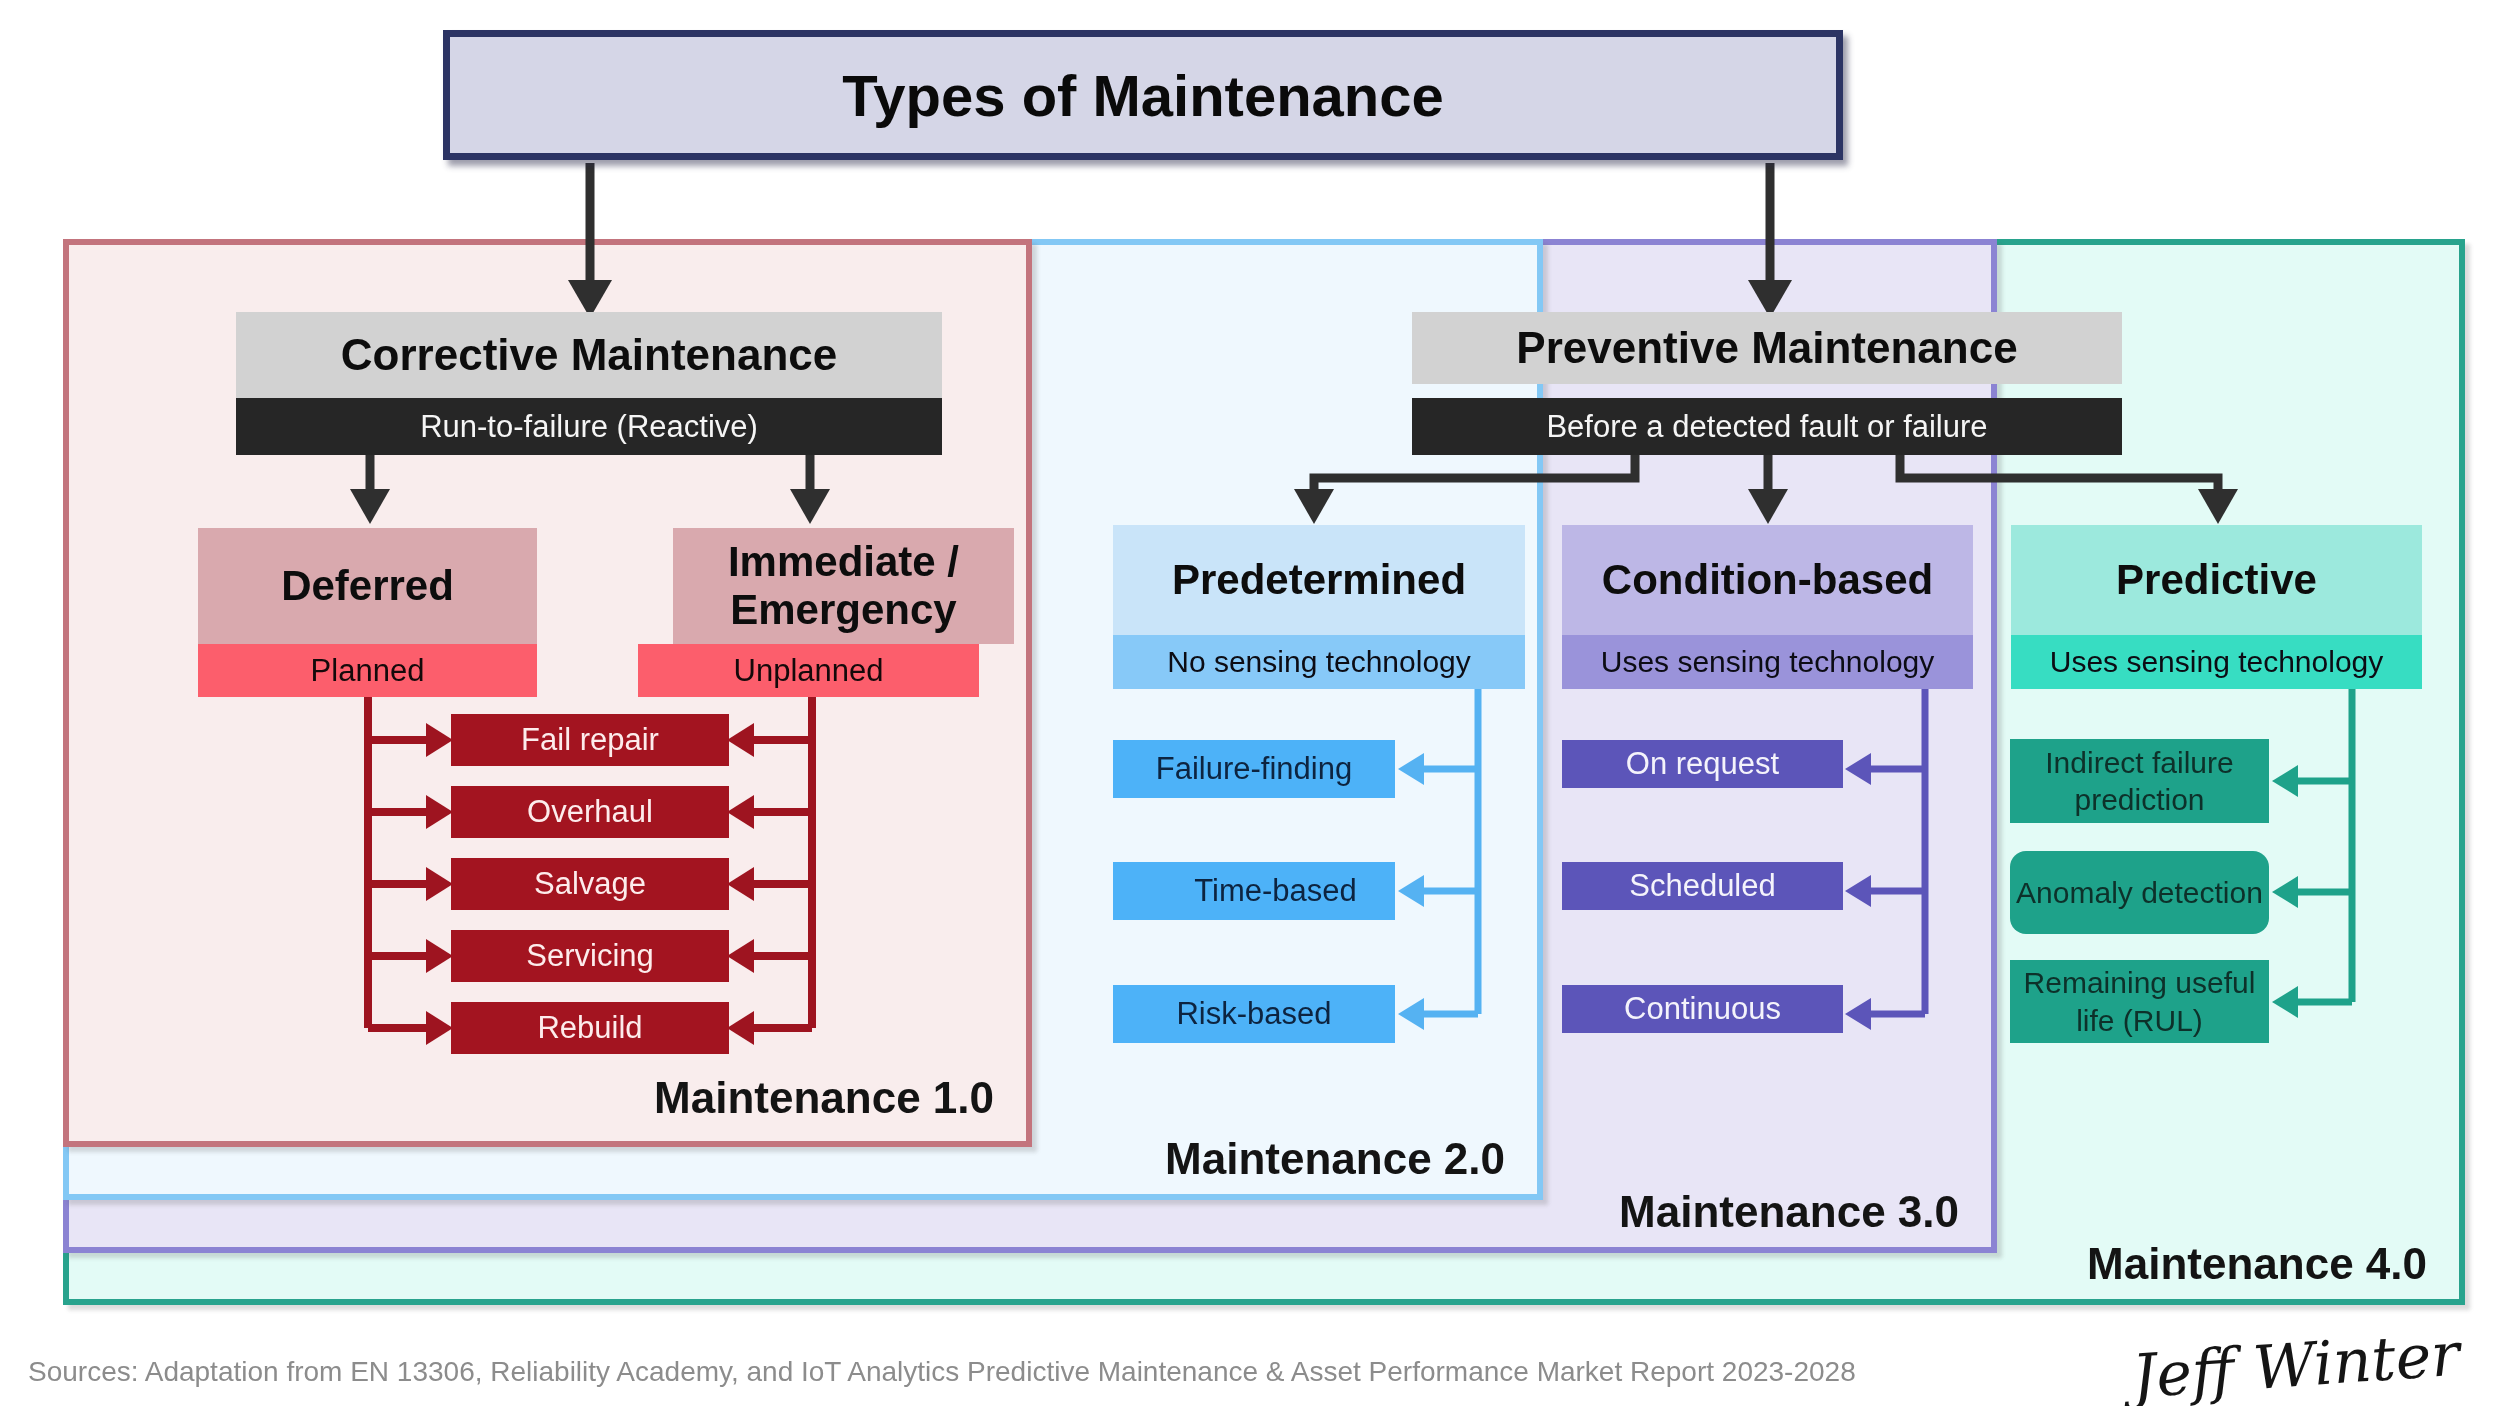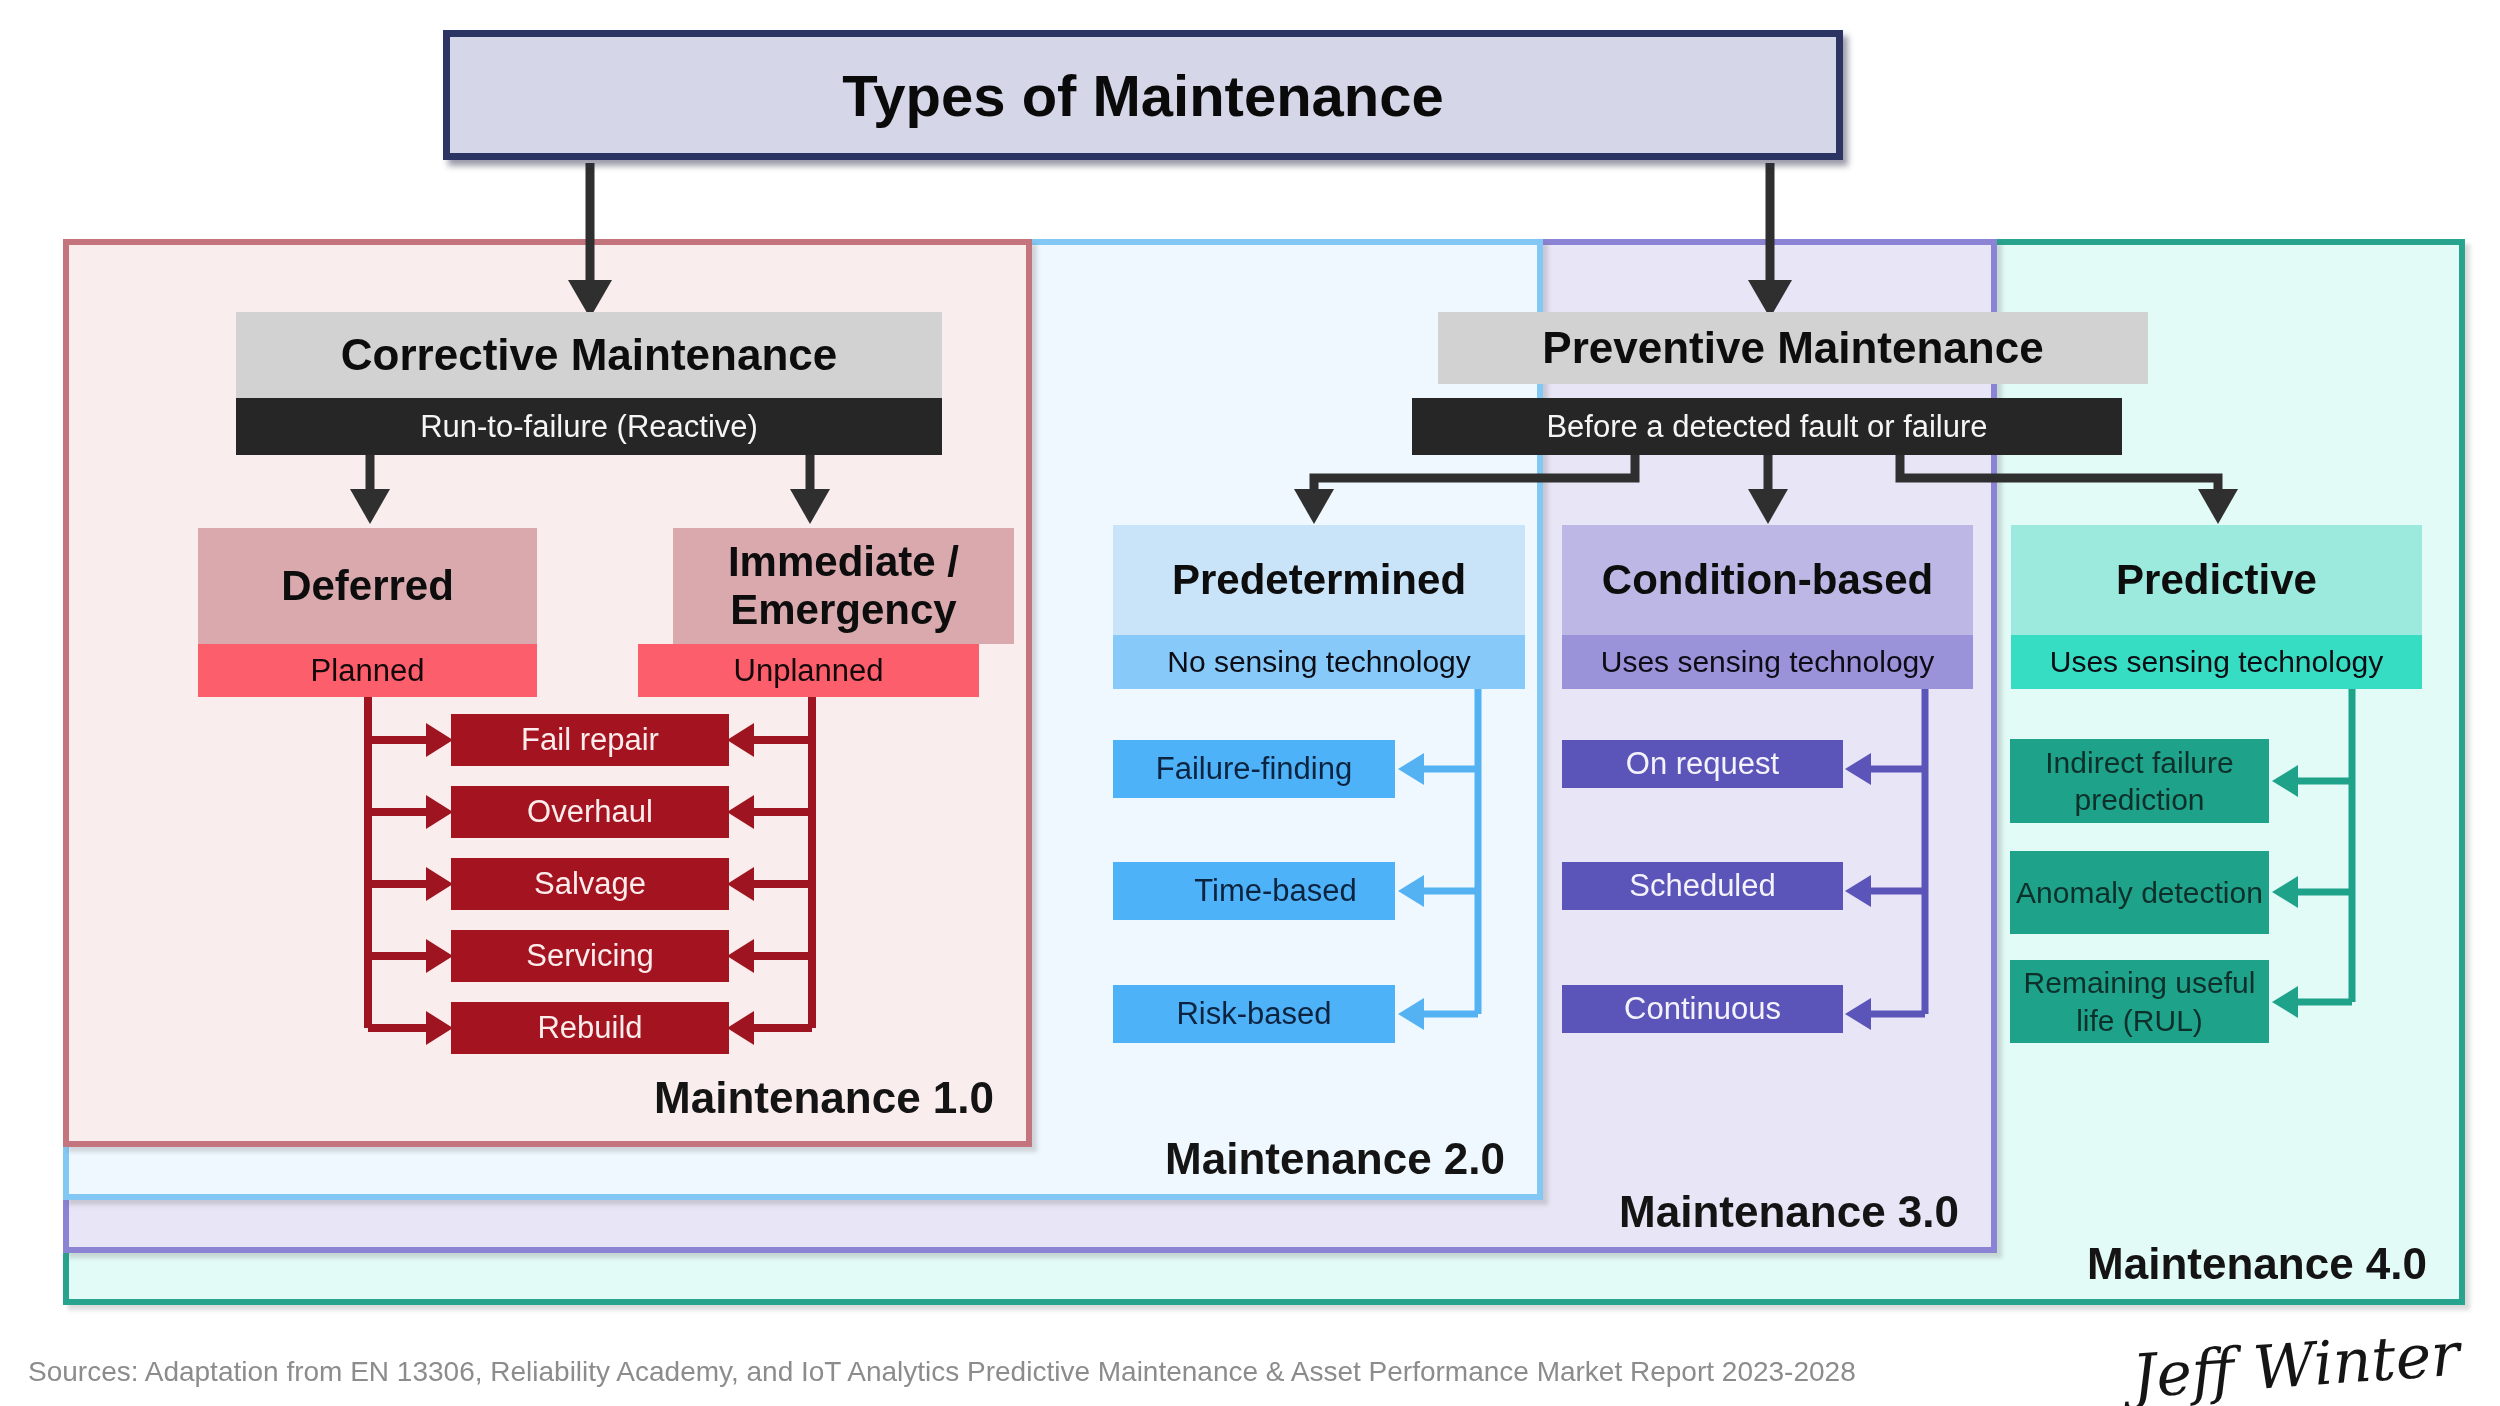--- a/index.html
+++ b/index.html
@@ -28,21 +28,21 @@
     left:443px;top:30px;width:1400px;height:130px;background:#d5d6e7;
     border:7px solid #2c3464;box-shadow:5px 6px 6px rgba(40,40,70,0.45);
     font-weight:bold;font-size:58px;color:#0a0a0a;
   }
 
   
   .hdr-top{background:#d2d2d2;font-weight:bold;font-size:44px;color:#0d0d0d;}
   .hdr-bar{background:#262626;color:#f5f5f5;font-size:31px;}
   #corrective-top{left:236px;top:312px;width:706px;height:86px;}
   #corrective-bar{left:236px;top:398px;width:706px;height:57px;}
-  #preventive-top{left:1412px;top:312px;width:710px;height:72px;margin-left:26px;}
+  #preventive-top{left:1412px;top:312px;width:710px;height:72px;}
   #preventive-bar{left:1412px;top:398px;width:710px;height:57px;}
 
   
   .pinkbox-top{background:#d9a9ae;font-weight:bold;font-size:42px;color:#0d0d0d;line-height:1.15;}
   .pinkbox-tag{background:#fc5e6c;font-size:31px;color:#14090a;}
   #deferred-top{left:198px;top:528px;width:339px;height:116px;}
   #deferred-tag{left:198px;top:644px;width:339px;height:53px;}
   #immediate-top{left:673px;top:528px;width:341px;height:116px;}
   #immediate-tag{left:638px;top:644px;width:341px;height:53px;}
 
@@ -59,21 +59,21 @@
   #pred-top{left:2011px;top:525px;width:411px;height:110px;background:#9ce9dd;}
   #pred-bar{left:2011px;top:635px;width:411px;height:54px;background:#37ddc2;}
 
   .blue-item{left:1113px;width:282px;height:58px;background:#4db2f8;color:#0d2440;font-size:31px;}
   #blue-0{top:740px;} #blue-1{top:862px;padding-left:43px;} #blue-2{top:985px;}
 
   .purp-item{left:1562px;width:281px;height:48px;background:#5c55b9;color:#f4f3fb;font-size:31px;}
   #purp-0{top:740px;} #purp-1{top:862px;} #purp-2{top:985px;}
 
   .teal-item{left:2010px;width:259px;background:#1ea28a;color:#0d312a;font-size:30px;line-height:1.25;}
-  #teal-0{top:739px;height:84px;} #teal-1{top:851px;height:83px;} #teal-2{top:960px;height:83px;}
+  #teal-0{top:739px;height:84px;} #teal-1{top:851px;height:83px;border-radius:16px;} #teal-2{top:960px;height:83px;}
 
   
   #connectors{left:0;top:0;width:2500px;height:1406px;pointer-events:none;}
 
   
   #sources{left:28px;bottom:18px;font-size:28px;color:#8c8c8c;white-space:nowrap;}
   #signature{right:40px;bottom:6px;font-family:"DejaVu Serif",serif;font-style:italic;
     font-size:60px;color:#151515;transform:rotate(-4deg);white-space:nowrap;}
 </style>
 </head>

